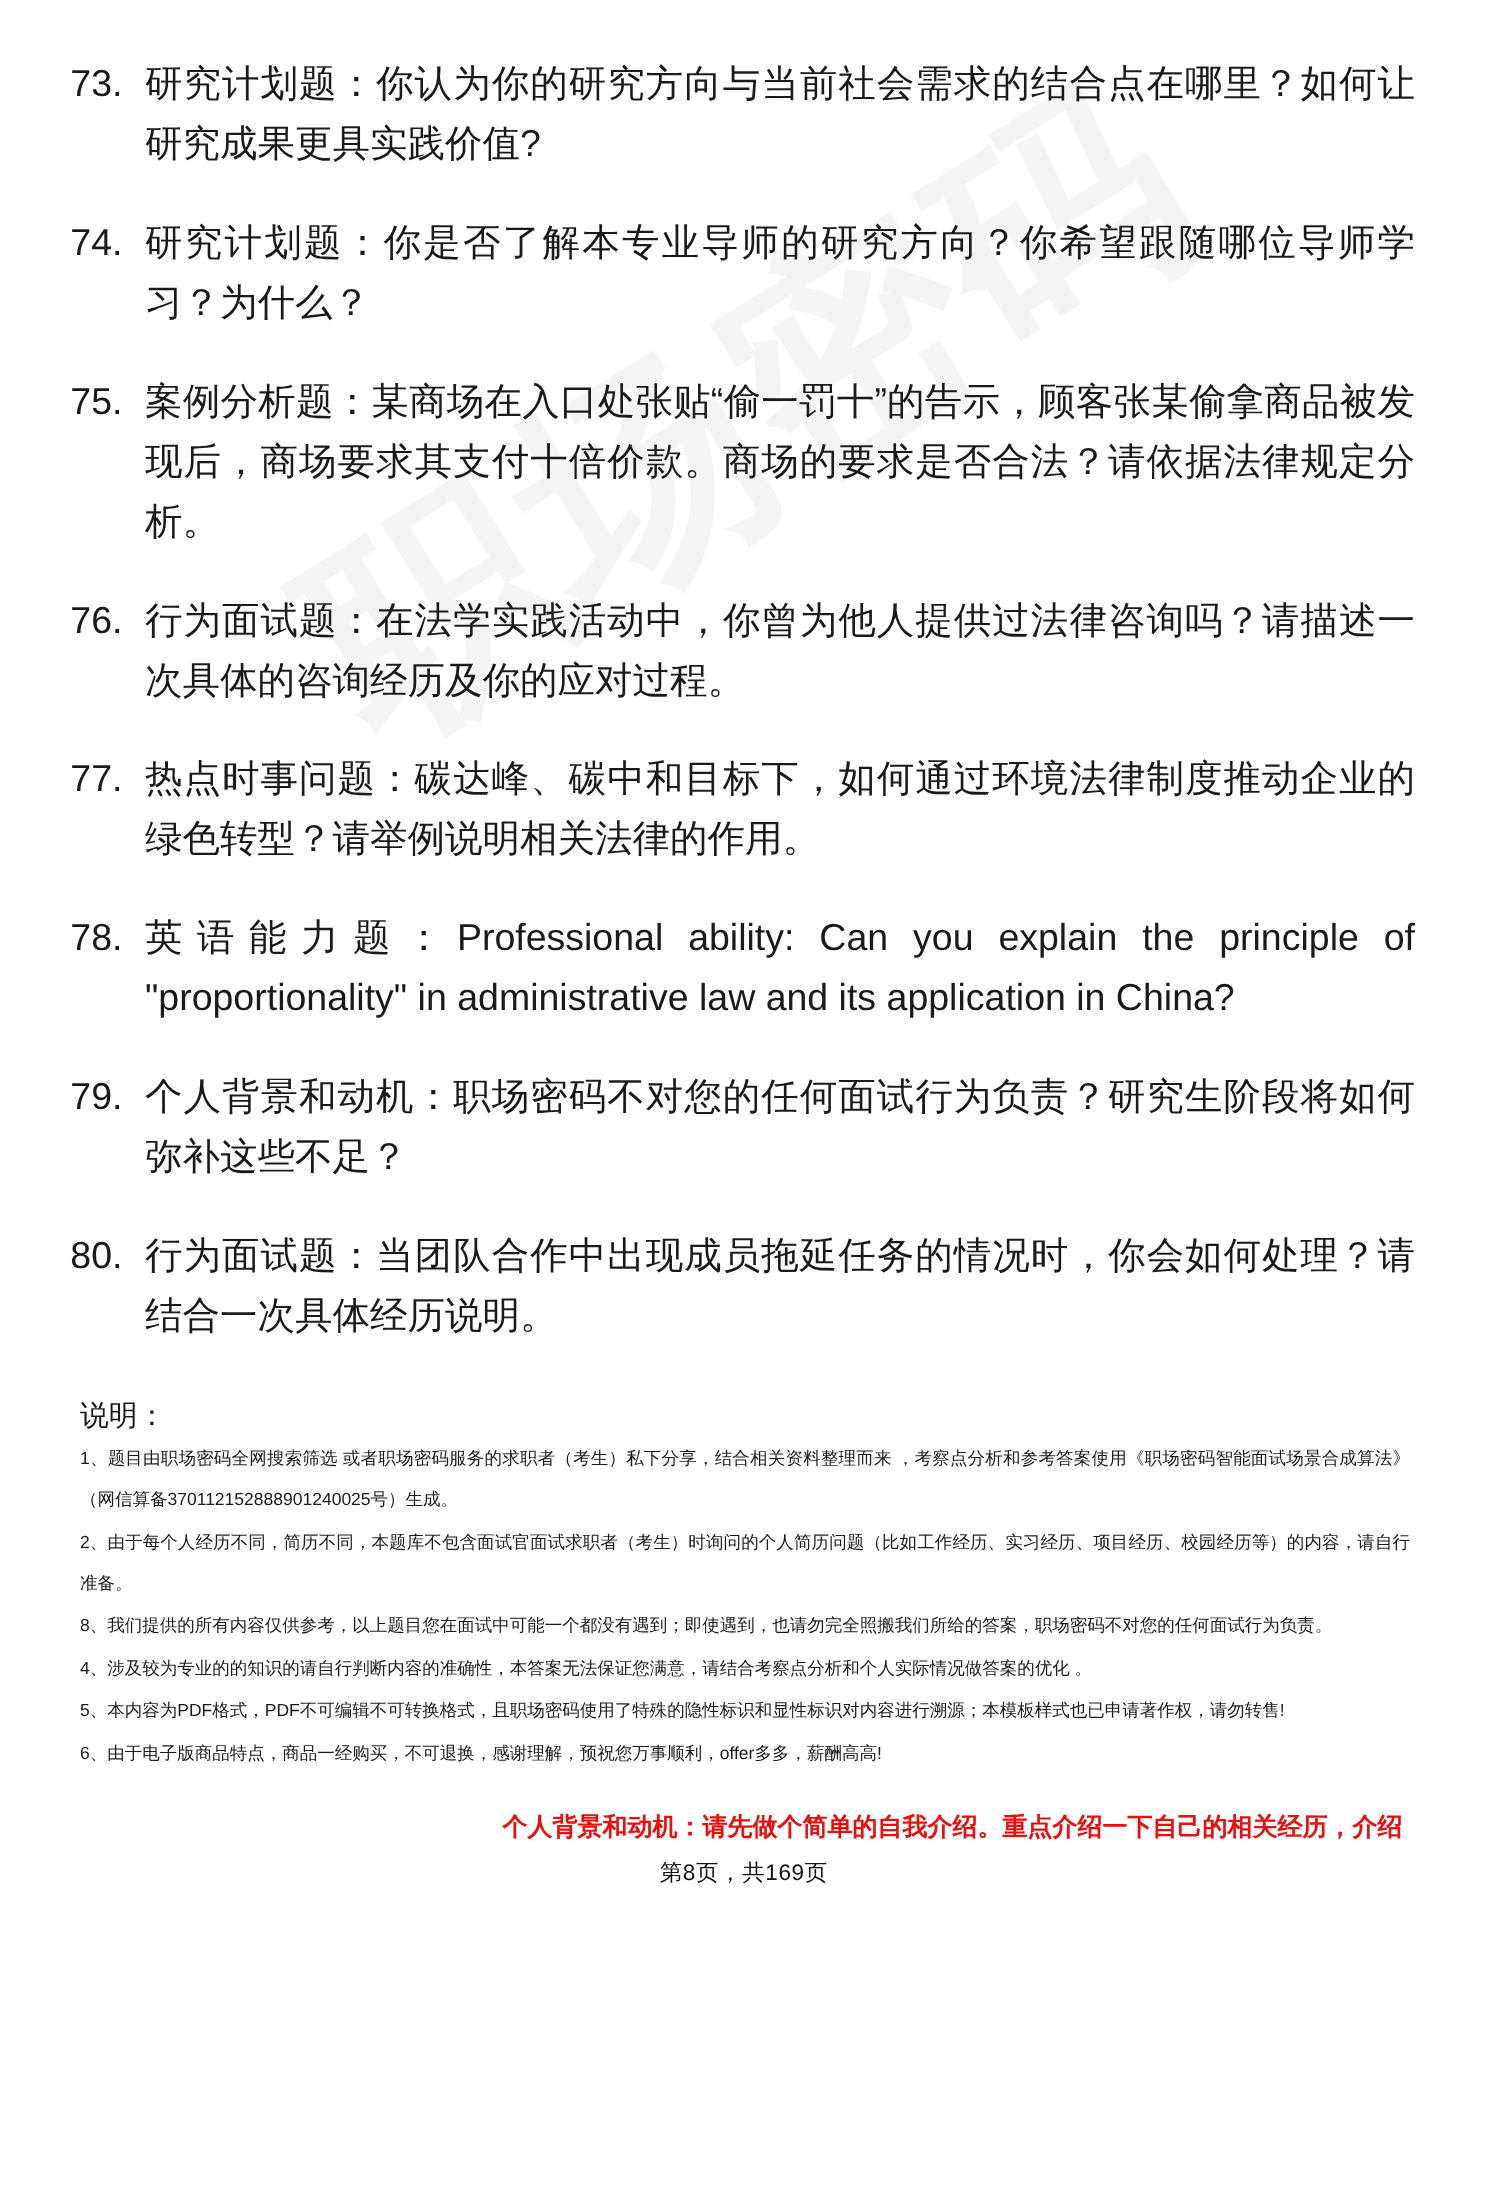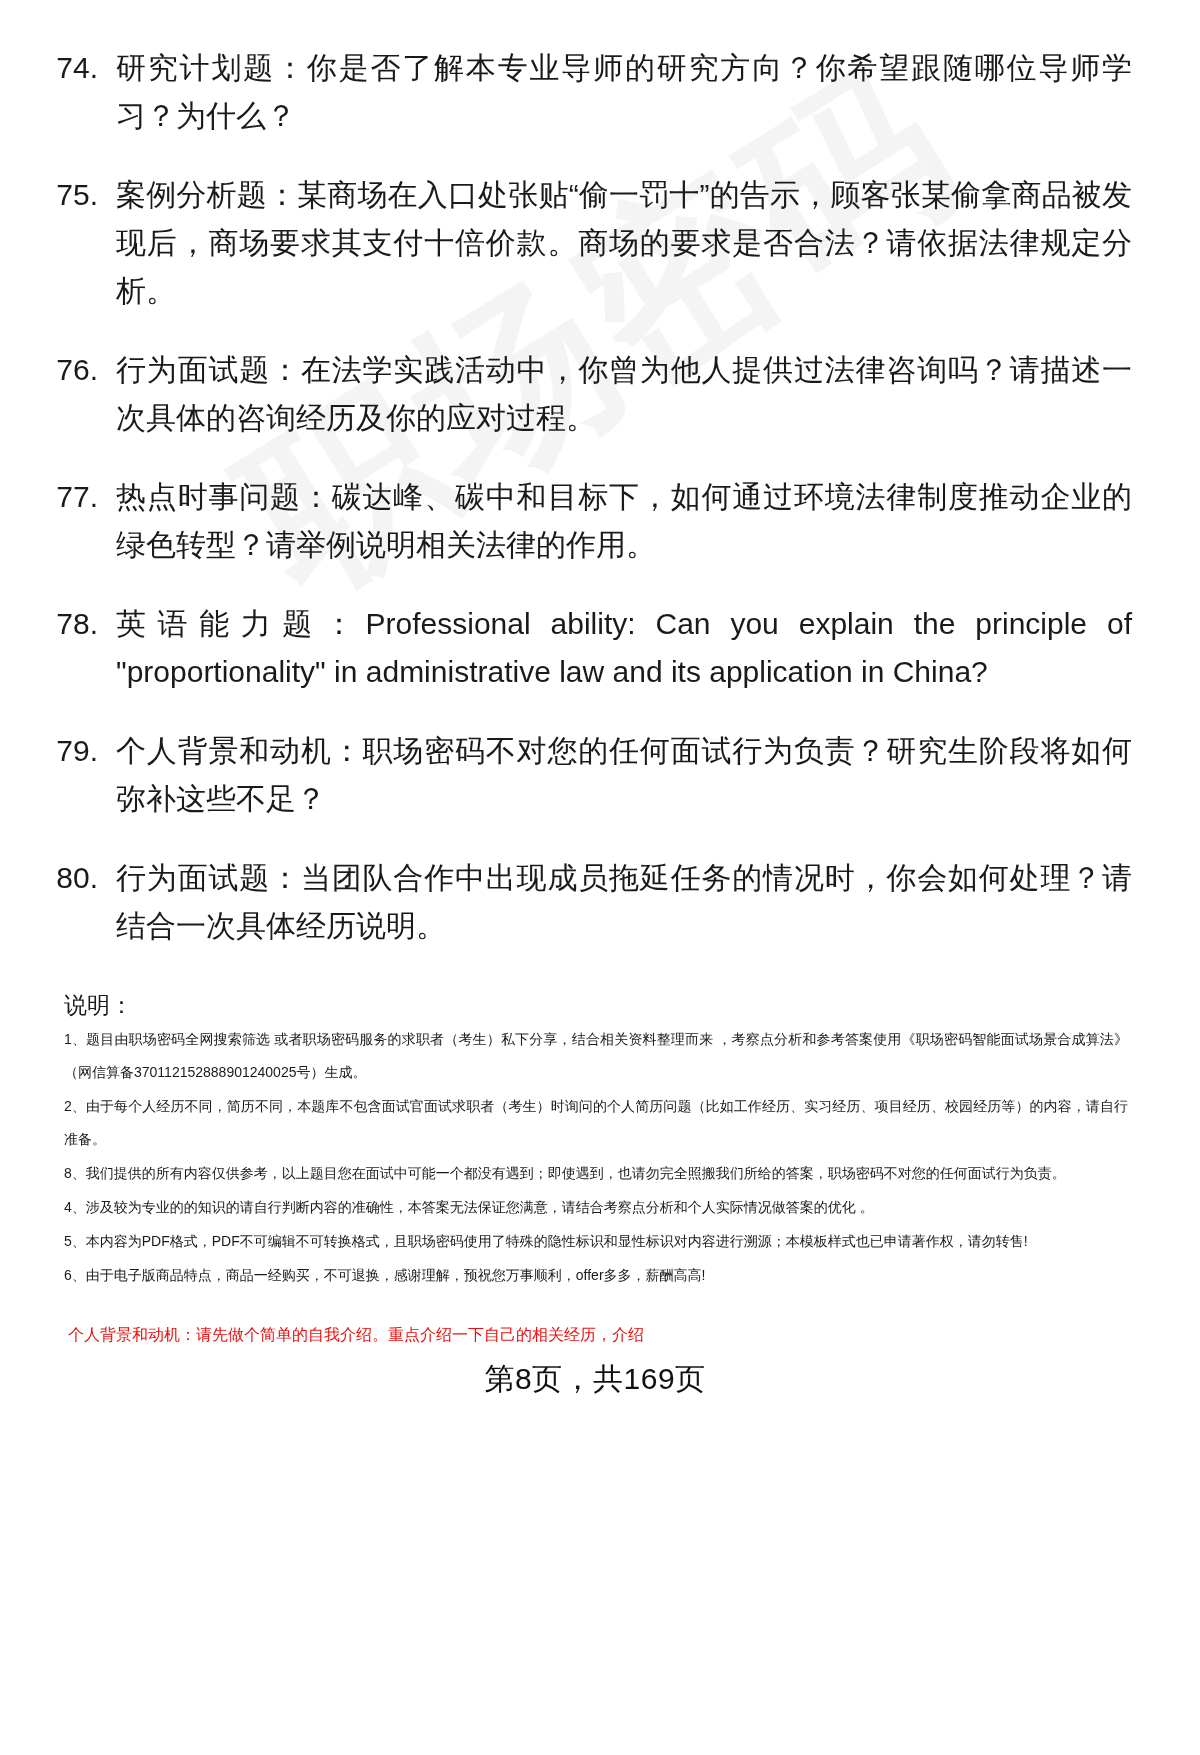--- a/index.html
+++ b/index.html
@@ -91,47 +91,51 @@
   }
   .note-line {
     font-size: 14px;
     line-height: 33px;
     color: #1a1a1a;
     text-align: justify;
     margin-top: 1px;
   }
   .footer-highlight {
     margin-top: 26px;
-    text-align: left;
+    text-align: right;
     color: #e8100f;
-    font-weight: normal;
-    font-size: 16px;
+    font-weight: bold;
+    font-size: 20px;
     line-height: 34px;
     padding: 0 20px;
   }
   .page-number {
     margin-top: 7px;
     text-align: center;
-    font-size: 30px;
+    font-size: 18px;
     color: #111;
     letter-spacing: 0.5px;
   }
 </style>
 </head>
 <body>
 
 <div class="page">
 
   <div class="watermark">
     <div class="watermark-text">职场密码</div>
   </div>
 
   <div class="content">
 
     <ol class="questions">
+      <li class="q">
+        <div class="q-num">73.</div>
+        <div class="q-text">研究计划题：你认为你的研究方向与当前社会需求的结合点在哪里？如何让研究成果更具实践价值?</div>
+      </li>
       <li class="q">
         <div class="q-num">74.</div>
         <div class="q-text">研究计划题：你是否了解本专业导师的研究方向？你希望跟随哪位导师学习？为什么？</div>
       </li>
       <li class="q">
         <div class="q-num">75.</div>
         <div class="q-text">案例分析题：某商场在入口处张贴“偷一罚十”的告示，顾客张某偷拿商品被发现后，商场要求其支付十倍价款。商场的要求是否合法？请依据法律规定分析。</div>
       </li>
       <li class="q">
         <div class="q-num">76.</div>

